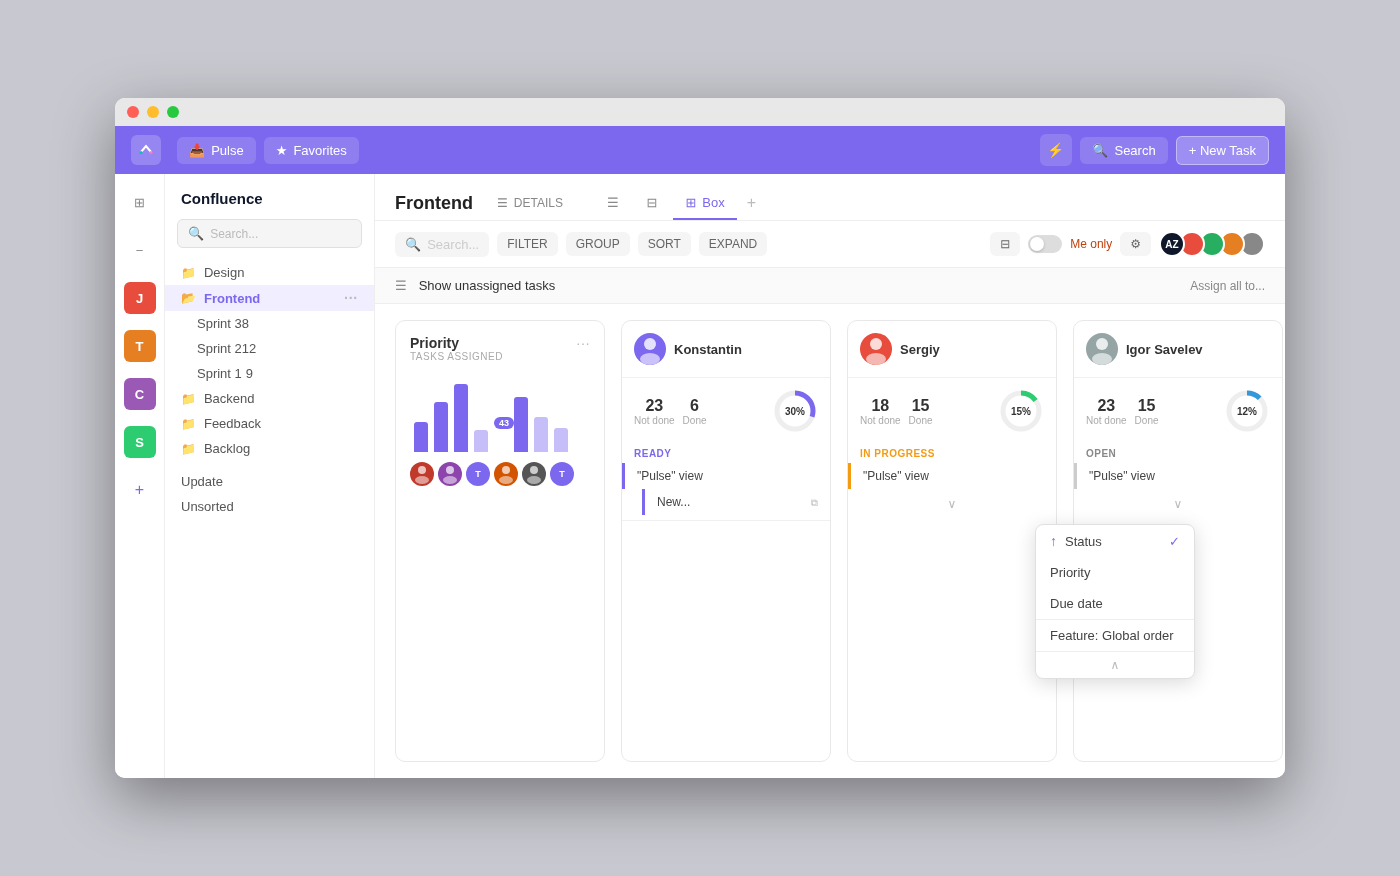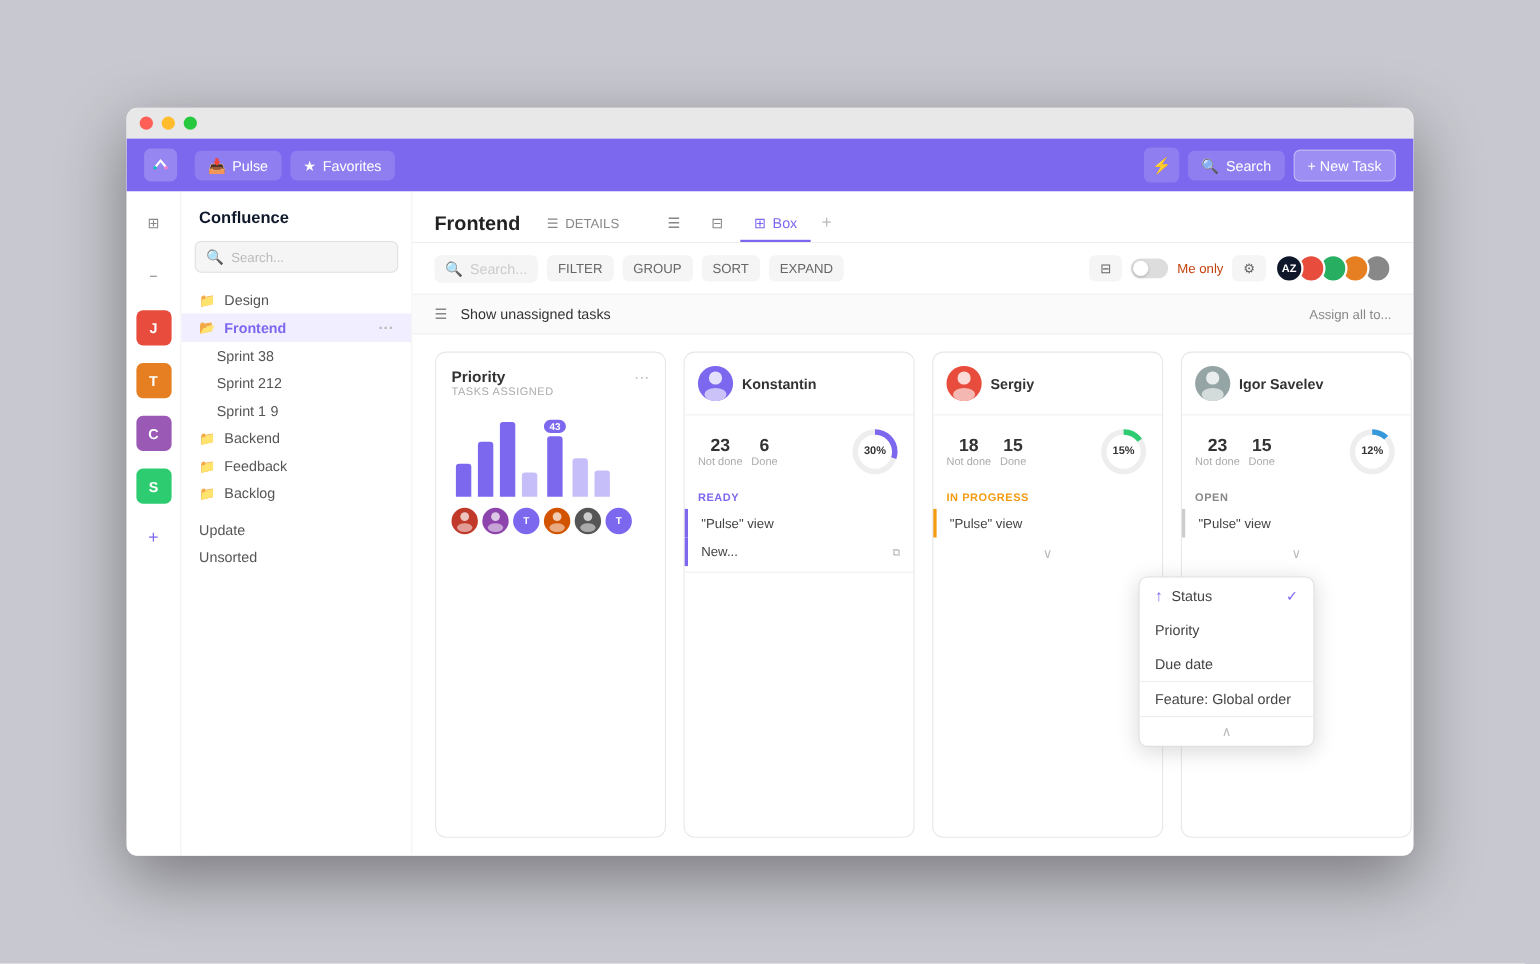--- a/index.html
+++ b/index.html
@@ -592,21 +592,21 @@
               </div>
 
               <div class="chart-bar-wrapper">
                 <div class="bar purple" style="width:14px; height:68px;"></div>
               </div>
 
               <div class="chart-bar-wrapper">
                 <div class="bar light-purple" style="width:14px; height:22px;"></div>
               </div>
 
-              <div class="chart-bar-wrapper" style="flex-direction:column; align-items:center;">
+              <div class="chart-bar-wrapper" style="flex-direction:row; align-items:center;">
                 <div style="background:#7B68EE; color:white; font-size:9px; font-weight:700; border-radius:10px; padding:1px 5px; margin-bottom:3px; white-space:nowrap;">43</div>
                 <div class="bar purple" style="width:14px; height:55px;"></div>
               </div>
 
               <div class="chart-bar-wrapper">
                 <div class="bar light-purple" style="width:14px; height:35px;"></div>
               </div>
 
               <div class="chart-bar-wrapper">
                 <div class="bar light-purple" style="width:14px; height:24px;"></div>
@@ -664,21 +664,21 @@
               <div class="donut-container">
                 <svg class="donut-svg" viewBox="0 0 46 46">
                   <circle cx="23" cy="23" r="18" fill="none" stroke="#eee" stroke-width="5"></circle>
                   <circle cx="23" cy="23" r="18" fill="none" stroke="#7B68EE" stroke-width="5" stroke-dasharray="34 80" stroke-dashoffset="0" transform="rotate(-90 23 23)"></circle>
                 </svg>
                 <div class="donut-pct">30%</div>
               </div>
             </div>
             <div class="status-label status-ready">READY</div>
             <div class="task-item purple-left">"Pulse" view</div>
-            <div class="task-item purple-left" style="display:flex; align-items:flex-end; justify-content:space-between;">
+            <div class="task-item purple-left" style="display:flex; align-items:flex-end; justify-content:space-between;margin-left:20px;">
               <span>New...</span>
               <span style="font-size:10px; color:#bbb;">⧉</span>
             </div>
             <div style="height:6px; border-bottom:1px solid #f0f0f0; position:relative;">
               
             </div>
           </div>
 
           <div class="person-card">
             <div class="person-card-header">

